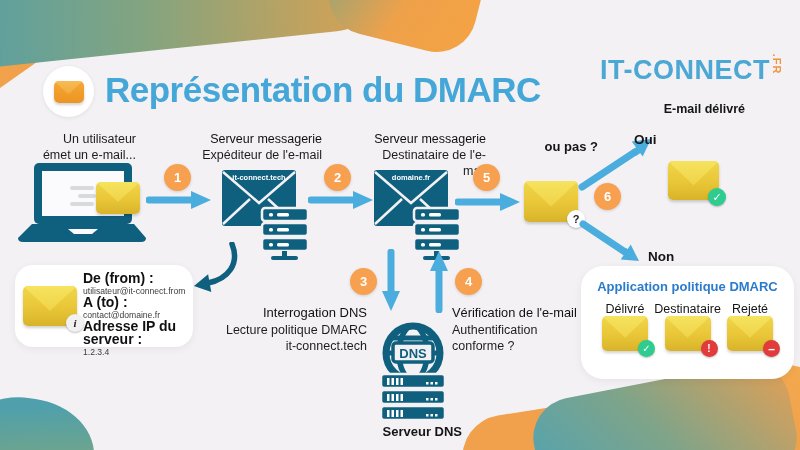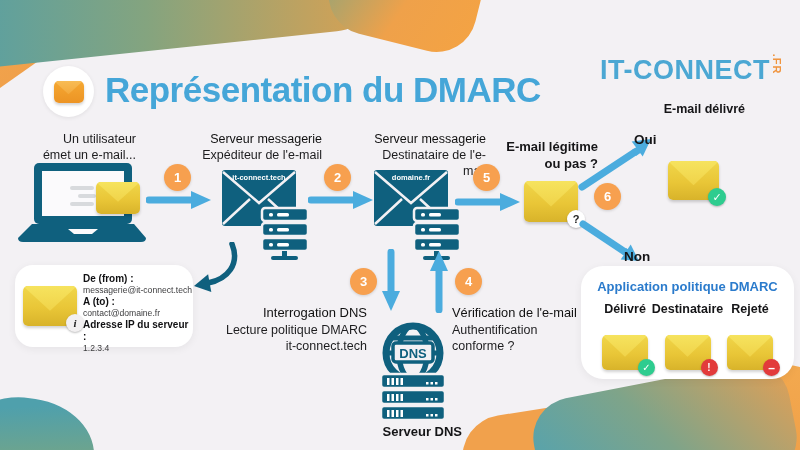--- a/index.html
+++ b/index.html
@@ -60,26 +60,26 @@
 
   
   .step { width:27px; height:27px; border-radius:50%; background:#F7A04F; color:#fff;
     font-size:13px; font-weight:700; display:flex; align-items:center; justify-content:center;
     box-shadow:0 1px 3px rgba(0,0,0,.15); }
 
   
   .card { background:#fff; border-radius:18px; box-shadow:0 2px 8px rgba(0,0,0,.06); }
   #email-card { left:15px; top:265px; width:178px; height:82px; }
   #email-card .txt { position:absolute; left:68px; top:8px; font-size:8.6px; line-height:11px; color:#3c3c3e; }
-  #email-card .txt b { color:#101012; font-size:10px; }
+  #email-card .txt b { color:#101012; font-size:14px; }
   #dmarc-card { left:581px; top:266px; width:213px; height:113px; border-radius:22px; }
   #dmarc-title { margin-top:13px; text-align:center; color:#2B7BCC; font-size:13px; font-weight:800; }
   #dmarc-row { display:flex; justify-content:space-between; padding:8px 14px 0 14px; }
   .outcome { width:60px; display:flex; flex-direction:column; align-items:center; }
-  .outcome .o-lbl { font-size:12.5px; font-weight:700; color:#151517; margin-bottom:19px; white-space:nowrap; }
+  .outcome .o-lbl { font-size:12.5px; font-weight:400; color:#151517; margin-bottom:0; white-space:nowrap; }
 
   svg { display:block; }
   .speed { position:absolute; height:4px; border-radius:2px; background:#D8DADD; }
 </style>
 </head>
 <body>
 
 <div id="stage">
 
   <div class="deco" id="deco-tl-orange"></div>
@@ -185,61 +185,60 @@
     </g>
   </svg>
 
   <div class="z step" style="left:473px;top:164px;">5</div>
   <svg class="z" style="left:455px;top:192px;" width="66" height="20" viewBox="0 0 66 20">
     <path d="M3,10 H47" stroke="#4BACDE" stroke-width="7" stroke-linecap="round" fill="none"></path>
     <path d="M45,1 L65,10 L45,19 Z" fill="#4BACDE"></path>
   </svg>
 
   <div class="z center" style="left:502px;top:138px;width:96px;font-size:13px;font-weight:700;color:#151517;line-height:17px;">
-    <div>E-mail légitime</div>
     <div>ou pas ?</div>
   </div>
   <div class="z env" style="left:524px;top:181px;width:54px;height:41px;">
     <i class="flap"></i>
     <span class="badge white">?</span>
   </div>
 
   <div class="z step" style="left:594px;top:183px;">6</div>
   <svg class="z" style="left:577px;top:136px;" width="78" height="56" viewBox="0 0 78 56">
     <path d="M5,51 L58,16" stroke="#4BACDE" stroke-width="7" stroke-linecap="round" fill="none"></path>
     <path d="M74,3 L65.7,20.4 L54.7,5.4 Z" fill="#4BACDE"></path>
     <path d="M57,17 L66,11" stroke="#4BACDE" stroke-width="7" fill="none"></path>
   </svg>
   <svg class="z" style="left:579px;top:220px;" width="64" height="48" viewBox="0 0 64 48">
     <path d="M4,4 L46,32" stroke="#4BACDE" stroke-width="7" stroke-linecap="round" fill="none"></path>
     <path d="M60,41 L41.7,39.6 L51.7,24.6 Z" fill="#4BACDE"></path>
     <path d="M45,31 L51,35" stroke="#4BACDE" stroke-width="7" fill="none"></path>
   </svg>
   <div class="z" style="left:634px;top:132px;font-size:13.5px;font-weight:700;color:#151517;">Oui</div>
-  <div class="z" style="left:624px;top:249px;font-size:13.5px;font-weight:700;color:#151517;">Non</div>
+  <div class="z" style="left:648px;top:249px;font-size:13.5px;font-weight:700;color:#151517;">Non</div>
 
   <div class="z center" style="left:650px;top:102px;width:95px;font-size:12.5px;font-weight:700;color:#151517;">E-mail délivré</div>
   <div class="z env" style="left:668px;top:120px;width:51px;height:39px;">
     <i class="flap"></i>
     <span class="badge green">✓</span>
   </div>
 
   <svg class="z" style="left:188px;top:242px;" width="54" height="52" viewBox="0 0 54 52">
     <path d="M44,2 C52,22 40,37 20,41" stroke="#0F607E" stroke-width="5.5" stroke-linecap="round" fill="none"></path>
     <path d="M6,44 L20.1,32.2 L23.3,50 Z" fill="#0F607E"></path>
   </svg>
 
   <div class="z card" id="email-card">
     <div class="env" style="position:absolute;left:8px;top:21px;width:54px;height:40px;">
       <i class="flap"></i>
       <span class="badge info">i</span>
     </div>
     <div class="txt">
       <div><b>De (from) :</b></div>
-      <div>messagerie@it-connect.tech</div>
+      <div>utilisateur@it-connect.from</div>
       <div><b>A (to) :</b></div>
       <div>contact@domaine.fr</div>
       <div><b>Adresse IP du serveur :</b></div>
       <div>1.2.3.4</div>
     </div>
   </div>
 
   <div class="z step" style="left:350px;top:268px;">3</div>
   <svg class="z" style="left:381px;top:249px;" width="20" height="64" viewBox="0 0 20 64">
     <path d="M10,3 V44" stroke="#4BACDE" stroke-width="7" stroke-linecap="round" fill="none"></path>

